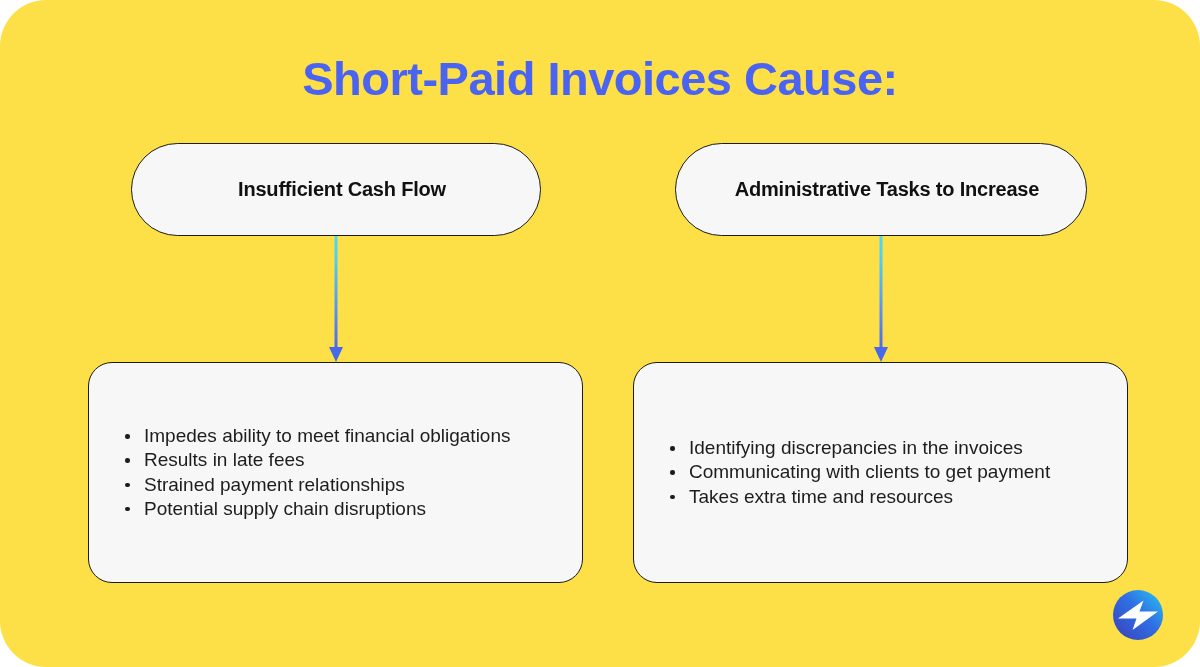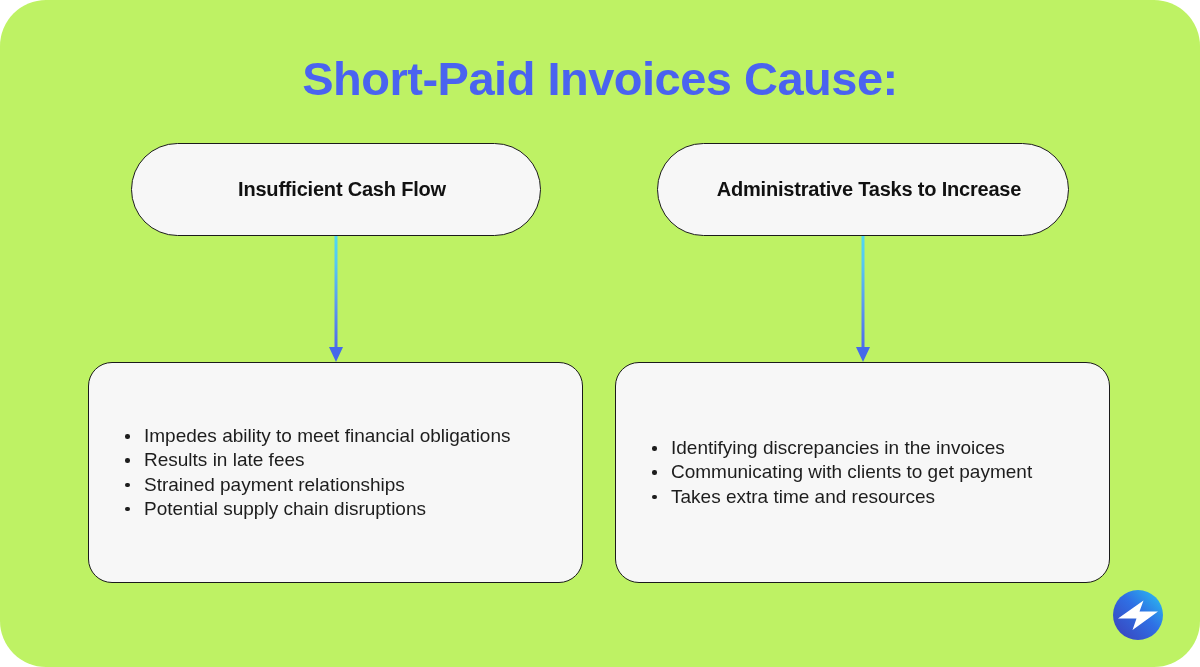--- a/index.html
+++ b/index.html
@@ -12,21 +12,21 @@
     width: 1200px;
     height: 667px;
     overflow: hidden;
     font-family: "Liberation Sans", sans-serif;
   }
 
   .canvas {
     position: relative;
     width: 1200px;
     height: 667px;
-    background: #bef264;
+    background: #fde047;
     border-radius: 46px;
     overflow: hidden;
     box-sizing: border-box;
   }
 
   
   .title {
     position: absolute;
     top: 52px;
     left: 0;
@@ -39,21 +39,21 @@
     line-height: 1.15;
     white-space: nowrap;
   }
 
   
   .column {
     position: absolute;
     top: 143px;
   }
   .column.left  { left: 88px;  width: 495px; }
-  .column.right { left: 615px; width: 495px; }
+  .column.right { left: 633px; width: 495px; }
 
   
   .pill {
     position: relative;
     margin: 0 auto;
     height: 93px;
     border: 1.6px solid #1b1b1b;
     border-radius: 999px;
     background: #f7f7f7;
     display: flex;

